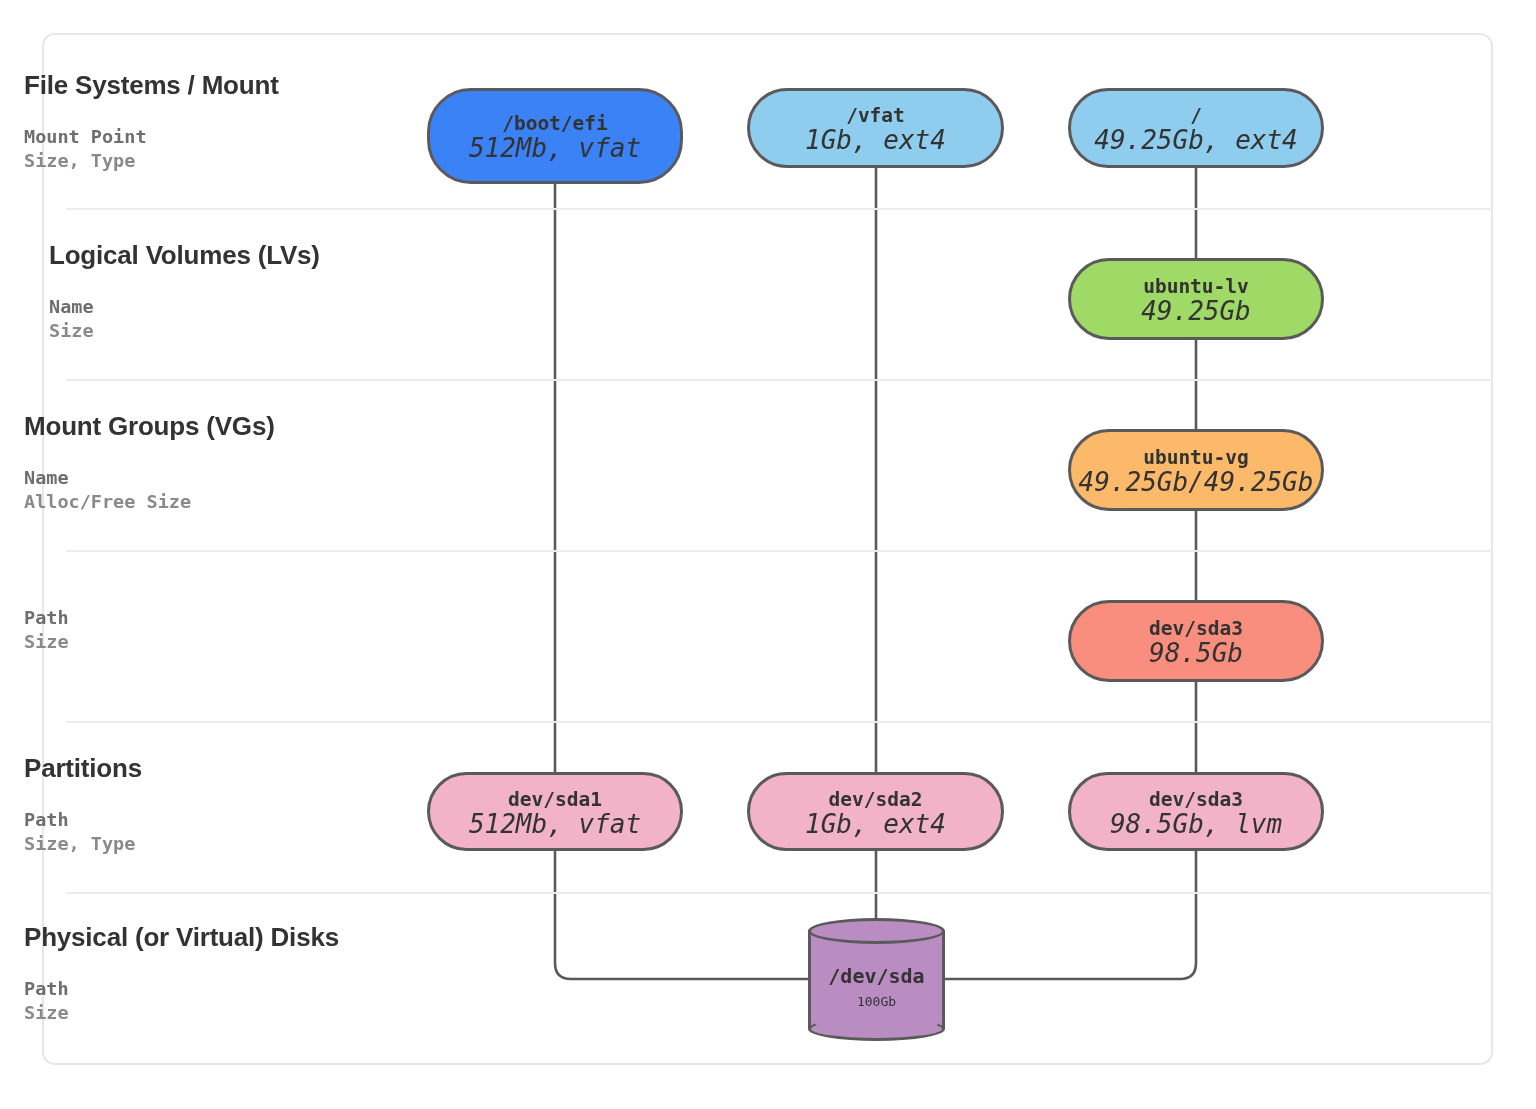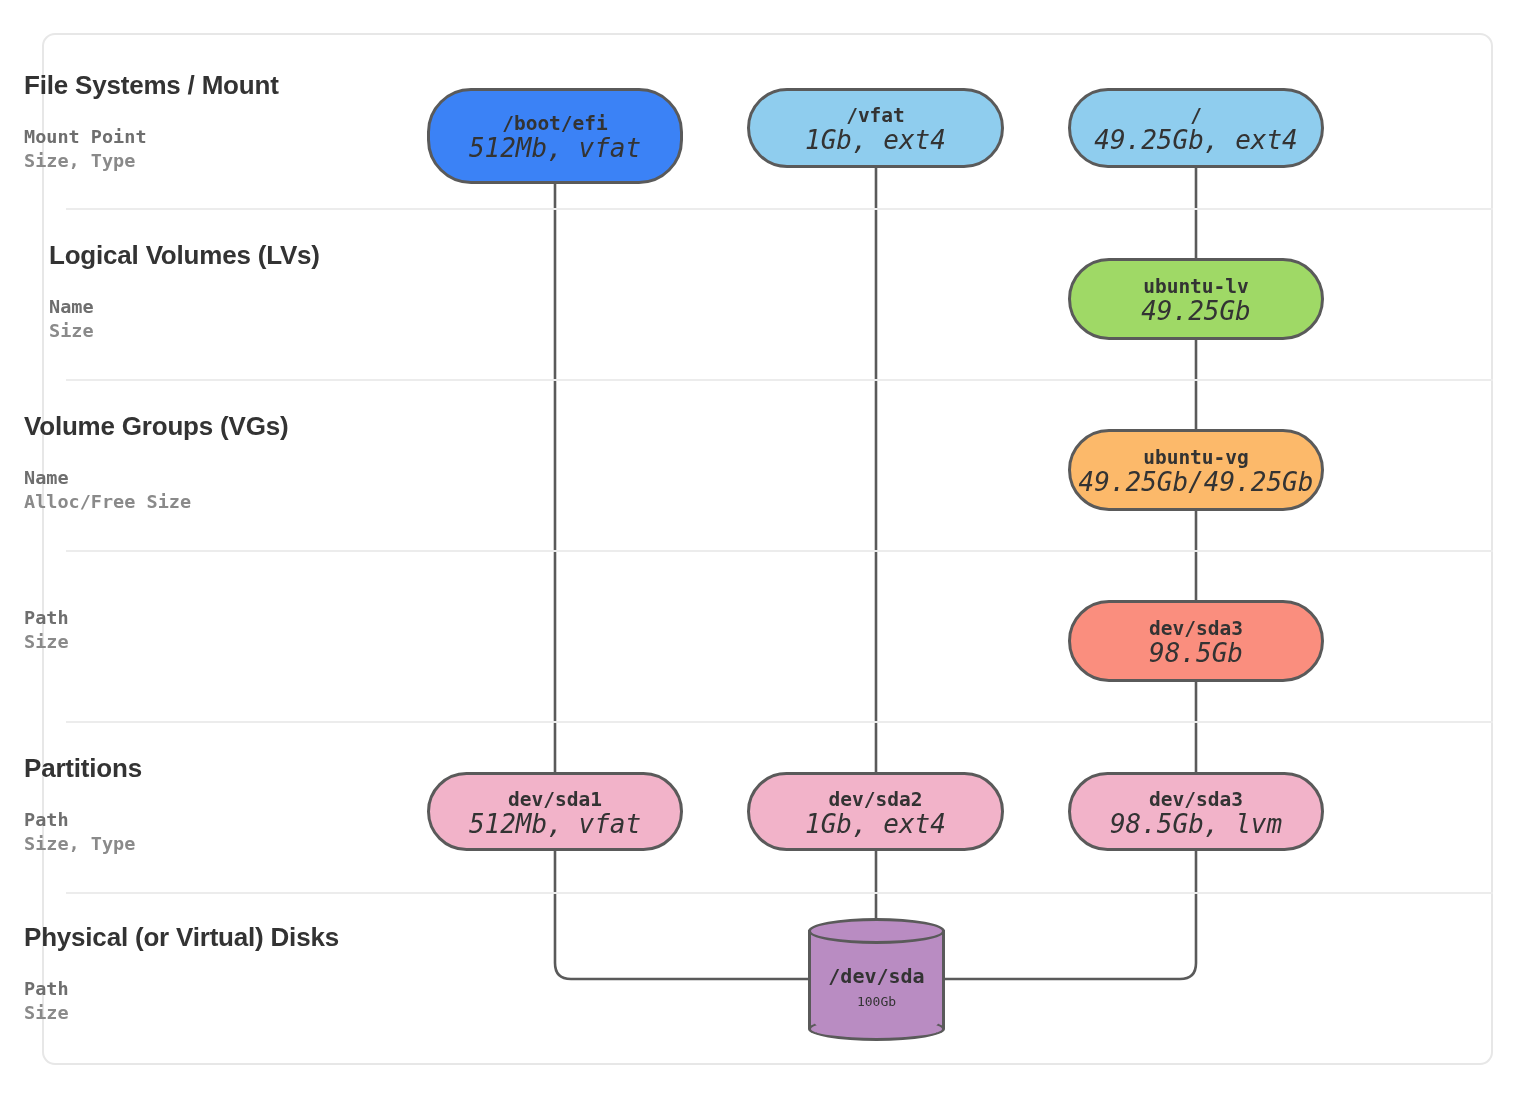--- a/index.html
+++ b/index.html
@@ -227,21 +227,21 @@
       <div class="row-sub">
         <span class="sub-primary">Name</span>
         <span class="sub-secondary">Size</span>
       </div>
     </div>
   </div>
   <div class="row-divider" style="left:66px;width:1427px;top:379px;"></div>
 
   <div class="row" style="top:380px;height:171px;">
     <div class="row-label" style="top:31px;">
-      <div class="row-title">Volume Groups (VGs)</div>
+      <div class="row-title">Mount Groups (VGs)</div>
       <div class="row-sub">
         <span class="sub-primary">Name</span>
         <span class="sub-secondary">Alloc/Free Size</span>
       </div>
     </div>
   </div>
   <div class="row-divider" style="left:66px;width:1427px;top:550px;"></div>
 
   <div class="row" style="top:551px;height:171px;">
     <div class="row-label" style="top:31px;">

